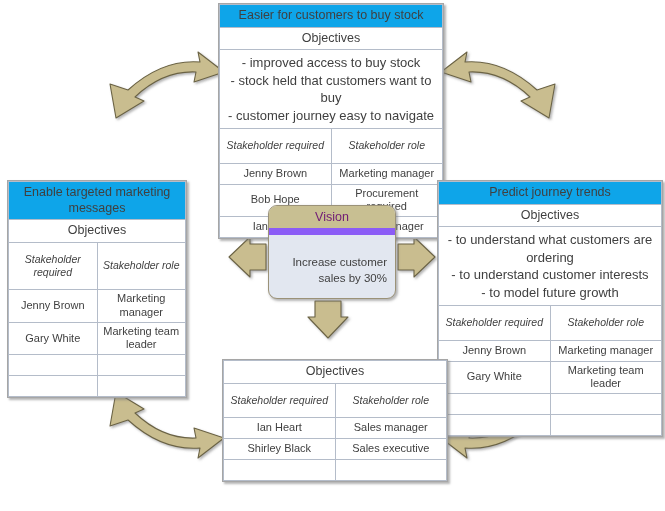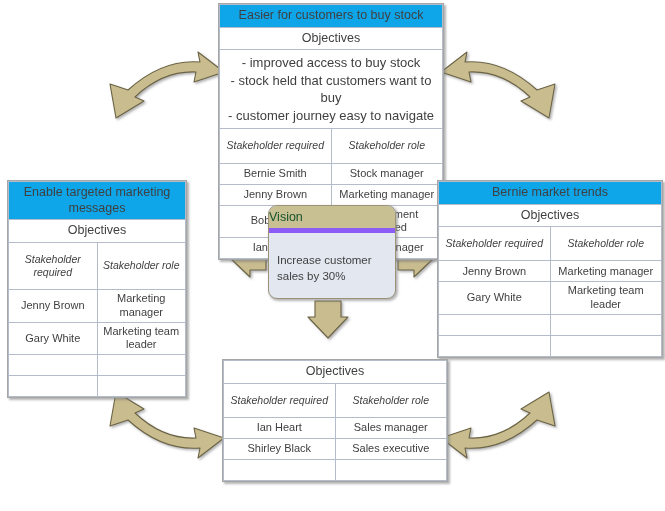--- a/index.html
+++ b/index.html
@@ -90,31 +90,32 @@
     border: 1px solid #9b9278;
     border-radius: 9px;
     background: #e2e7f0;
     box-shadow: 1.5px 1.5px 2.5px rgba(120,120,120,0.55);
     overflow: hidden;
     z-index: 10;
   }
   #vision-header {
     height: 22px;
     line-height: 22px;
+    text-align: center;
     background: #c8bf92;
-    border-bottom: 5px solid #8b5cf6;
+    border-bottom: 7px solid #8b5cf6;
     font-size: 12.5px;
-    color: #14532d;
+    color: #701a75;
   }
   #vision-body {
     height: 70px;
     display: flex;
     align-items: center;
     justify-content: center;
-    text-align: left;
+    text-align: right;
     font-size: 11.5px;
     color: #3f3f3f;
     line-height: 1.4;
     padding: 16px 8px;
     box-sizing: border-box;
   }
 </style>
 </head>
 <body>
 
@@ -178,24 +179,20 @@
           <td colspan="2">Objectives</td>
         </tr>
         <tr class="goal-objtext">
           <td colspan="2" class="ml">- improved access to buy stock<br>- stock held that customers want to buy<br>- customer journey easy to navigate</td>
         </tr>
         <tr class="goal-subhead">
           <td>Stakeholder required</td>
           <td>Stakeholder role</td>
         </tr>
         <tr class="goal-row">
-          <td>Bernie Smith</td>
-          <td>Stock manager</td>
-        </tr>
-        <tr class="goal-row">
           <td>Jenny Brown</td>
           <td>Marketing manager</td>
         </tr>
         <tr class="goal-row">
           <td>Bob Hope</td>
           <td>Procurement required</td>
         </tr>
         <tr class="goal-row">
           <td>Ian Heart</td>
           <td>Sales manager</td>
@@ -234,24 +231,27 @@
           <td>&nbsp;</td>
         </tr>
       </tbody>
     </table>
   </div>
 
   <div class="goal-box" id="goal-right" style="left:437px; top:180px; width:226px;">
     <table class="goal-table">
       <tbody>
         <tr class="goal-title">
-          <td colspan="2">Bernie market trends</td>
+          <td colspan="2">Predict journey trends</td>
         </tr>
         <tr class="goal-objlabel">
           <td colspan="2">Objectives</td>
+        </tr>
+        <tr class="goal-objtext">
+          <td colspan="2" class="ml">- to understand what customers are ordering<br>- to understand customer interests<br>- to model future growth</td>
         </tr>
         <tr class="goal-subhead">
           <td>Stakeholder required</td>
           <td>Stakeholder role</td>
         </tr>
         <tr class="goal-row">
           <td>Jenny Brown</td>
           <td>Marketing manager</td>
         </tr>
         <tr class="goal-row">

